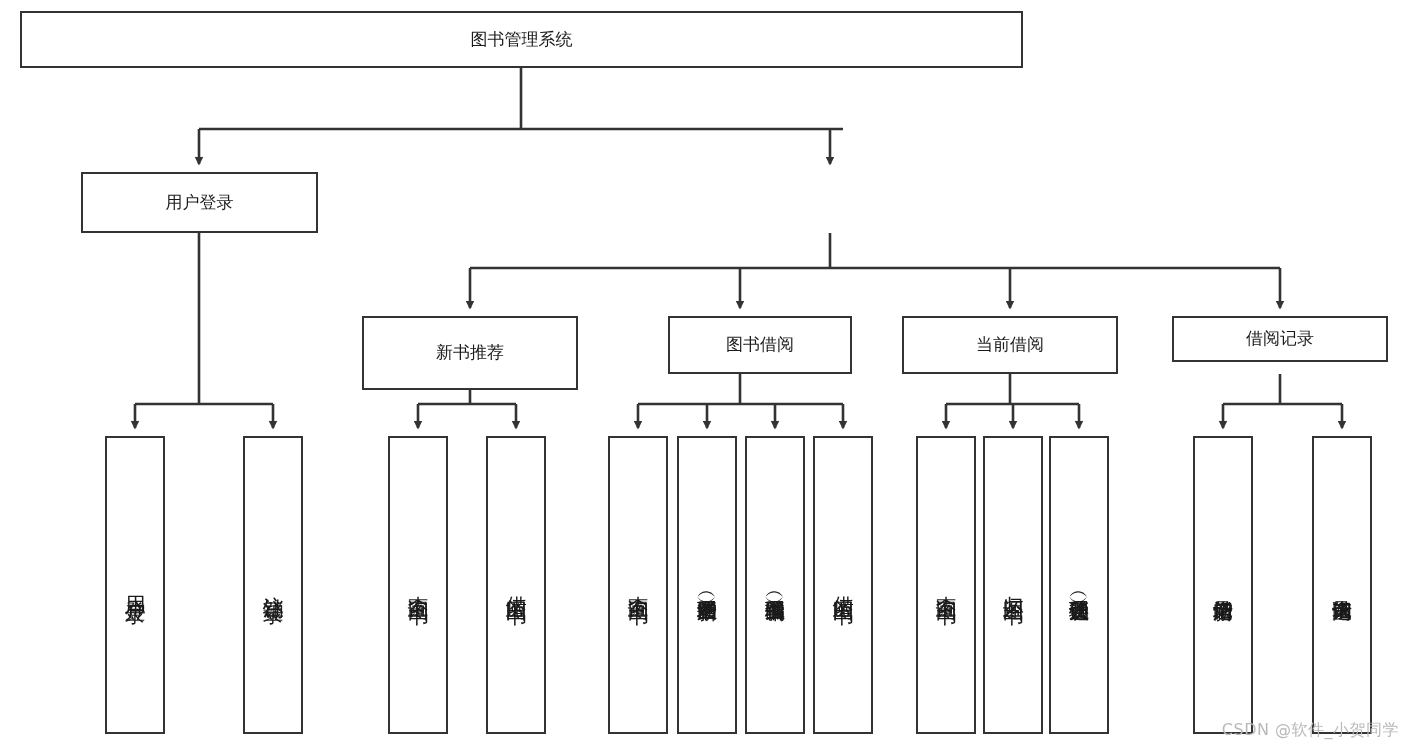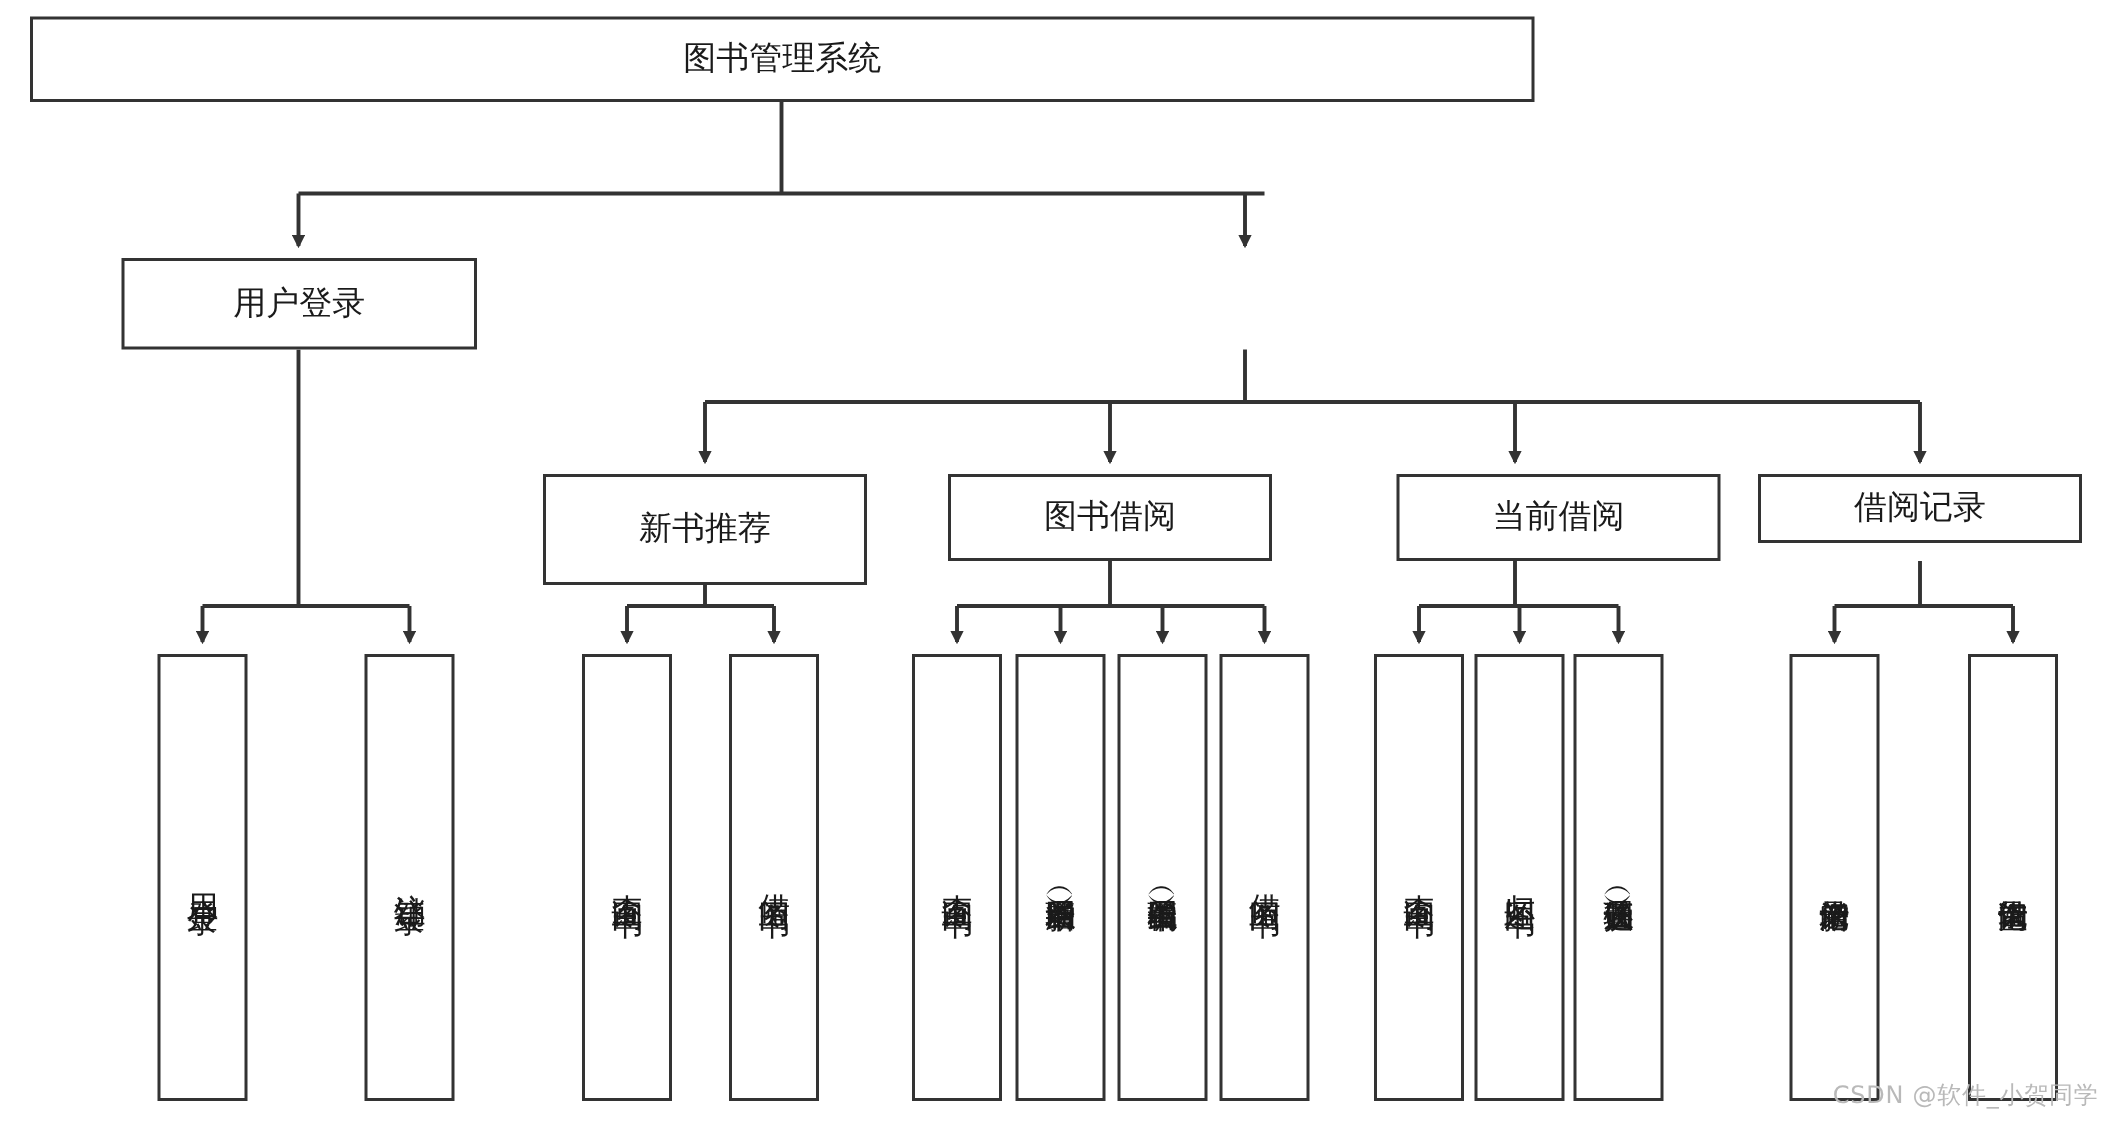--- a/index.html
+++ b/index.html
@@ -5,21 +5,21 @@
   html,body{margin:0;padding:0;background:#ffffff;}
   body{width:1405px;height:747px;overflow:hidden;
        font-family:"DejaVu Sans","Liberation Sans",sans-serif;}
   #diagram-root{position:relative;width:1405px;height:747px;background:#fff;}
   svg.edges{position:absolute;left:0;top:0;width:1405px;height:747px;}
   .node{position:absolute;box-sizing:border-box;background:#ffffff;
         border:2.5px solid #333333;display:flex;align-items:center;
         justify-content:center;overflow:hidden;}
   .node-label{color:#1a1a1a;text-align:center;line-height:1.25;
               white-space:nowrap;}
-  .h-label{font-size:22px;}
+  .h-label{font-size:17px;}
   .v-label{writing-mode:vertical-rl;text-orientation:upright;
            font-size:21px;letter-spacing:3px;}
   .v-label.tight{letter-spacing:0px;font-size:20px;}
   .watermark{position:absolute;right:6px;bottom:6px;font-size:16px;
              color:#b9b9b9;white-space:nowrap;letter-spacing:0.5px;}
 </style>
 </head>
 <body>
 
 <div id="diagram-root">
@@ -78,24 +78,24 @@
     <span class="node-label h-label">图书管理系统</span>
   </div>
 
   <div class="node" id="node-l2-0" style="left: 81px; top: 172px; width: 237px; height: 61px;">
     <span class="node-label h-label">用户登录</span>
   </div>
 
   <div class="node" id="node-l3-0" style="left: 362px; top: 316px; width: 216px; height: 74px;">
     <span class="node-label h-label">新书推荐</span>
   </div>
-  <div class="node" id="node-l3-1" style="left: 632px; top: 316px; width: 216px; height: 58px;">
+  <div class="node" id="node-l3-1" style="left: 668px; top: 316px; width: 184px; height: 58px;">
     <span class="node-label h-label">图书借阅</span>
   </div>
-  <div class="node" id="node-l3-2" style="left: 902px; top: 316px; width: 216px; height: 58px; margin-left: 29px;">
+  <div class="node" id="node-l3-2" style="left: 902px; top: 316px; width: 216px; height: 58px;">
     <span class="node-label h-label">当前借阅</span>
   </div>
   <div class="node" id="node-l3-3" style="left: 1172px; top: 316px; width: 216px; height: 46px;">
     <span class="node-label h-label">借阅记录</span>
   </div>
 
   <div class="node" id="node-leaf-0" style="left: 105px; top: 436px; width: 60px; height: 298px;">
     <span class="node-label v-label">用户登录</span>
   </div>
   <div class="node" id="node-leaf-1" style="left: 243px; top: 436px; width: 60px; height: 298px;">

